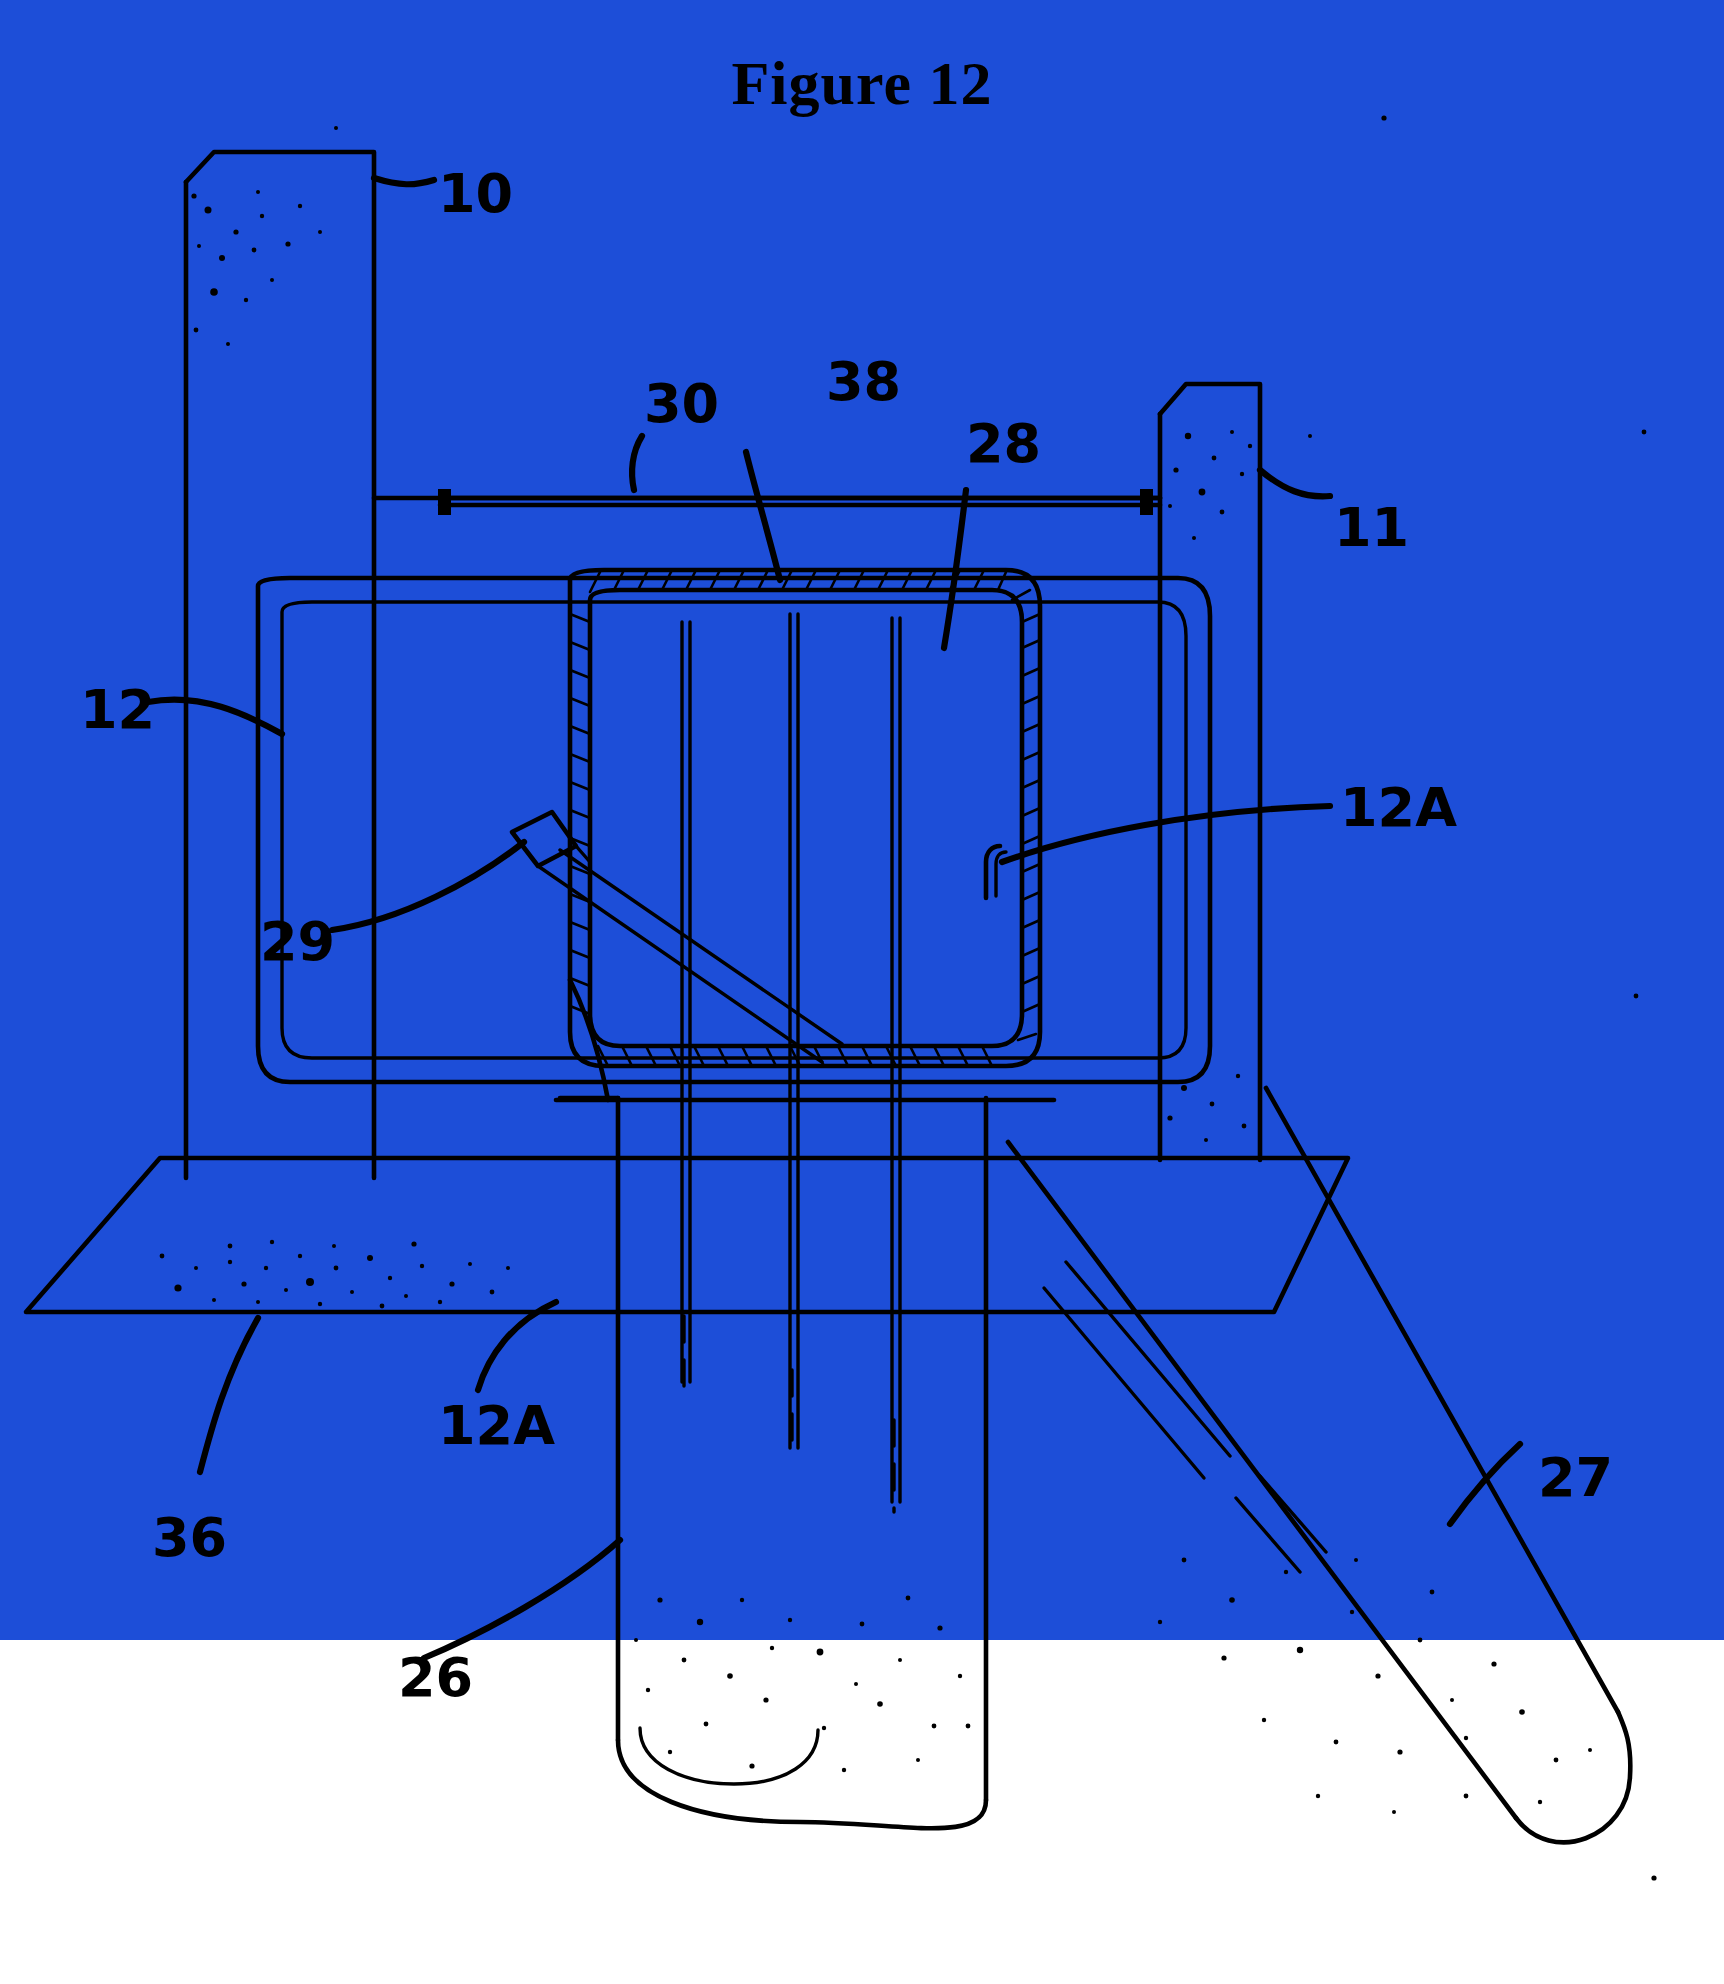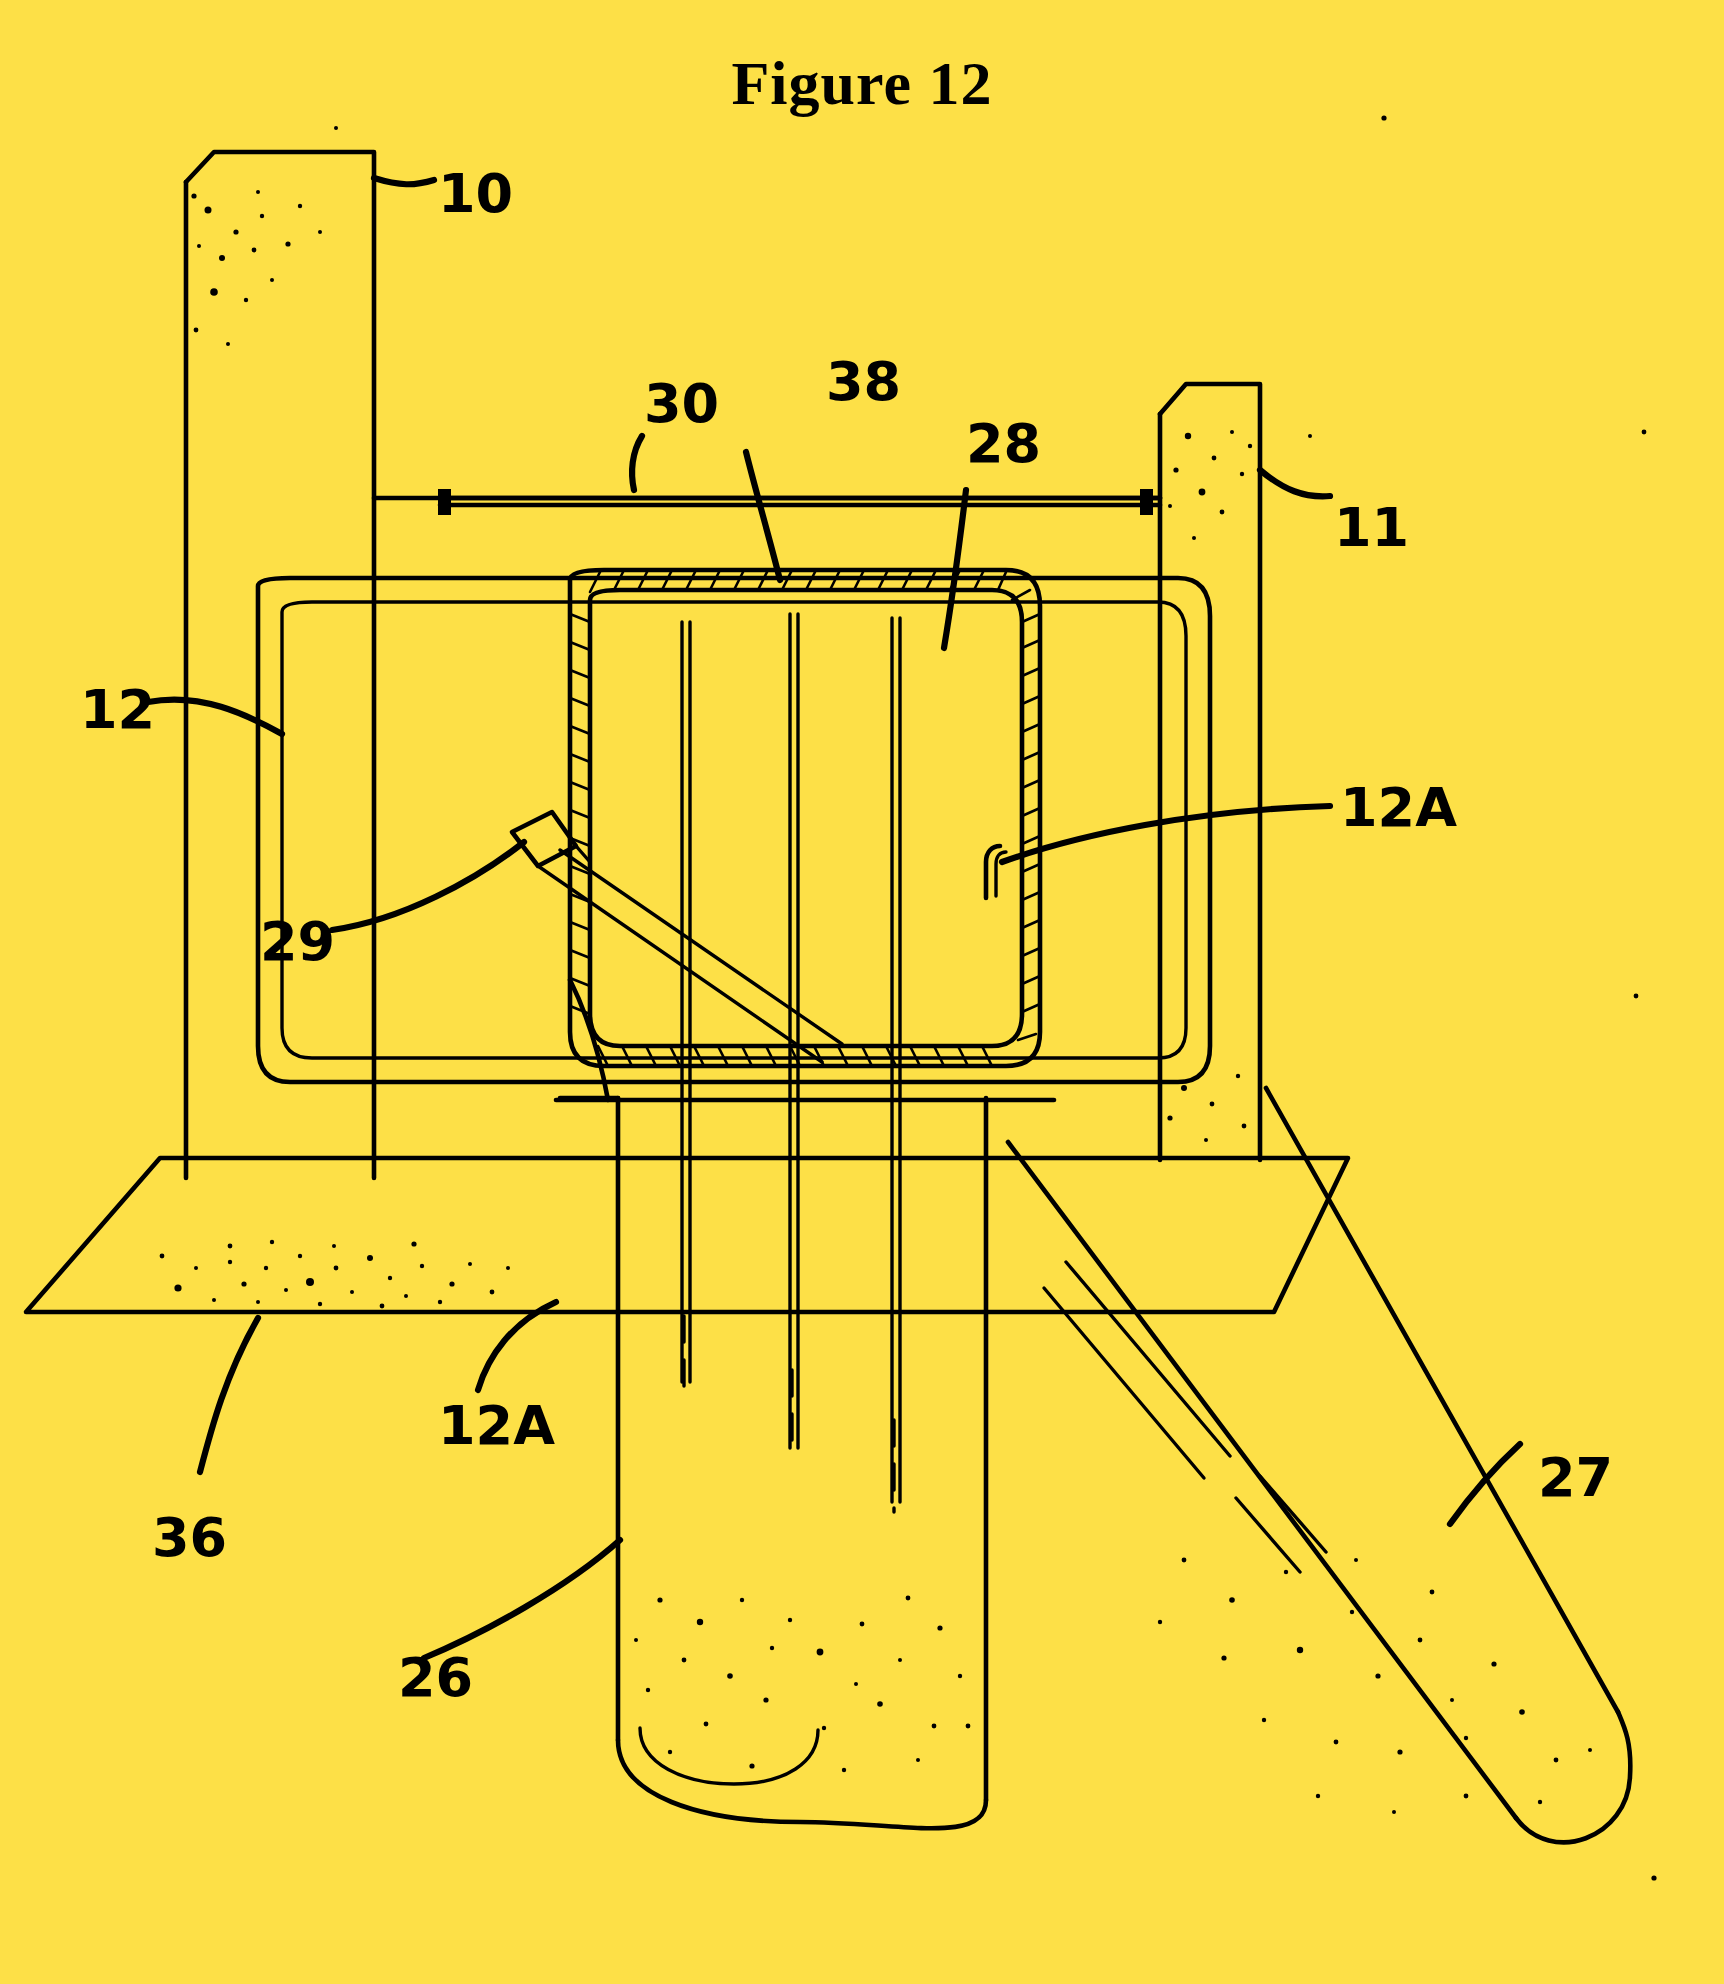--- a/index.html
+++ b/index.html
@@ -9,22 +9,22 @@
   }
   body {
     width: 1724px;
     height: 1984px;
     font-family: "Liberation Serif", serif;
     overflow: hidden;
   }
   #figure-page {
     position: relative;
     width: 1724px;
-    height: 1984px;
-    background: #fde047;
+    height: 1640px;
+    background: #1d4ed8;
   }
   #figure-title {
     position: absolute;
     top: 48px;
     left: 0;
     width: 100%;
     text-align: center;
     font-family: "Liberation Serif", serif;
     font-weight: bold;
     font-size: 62px;

